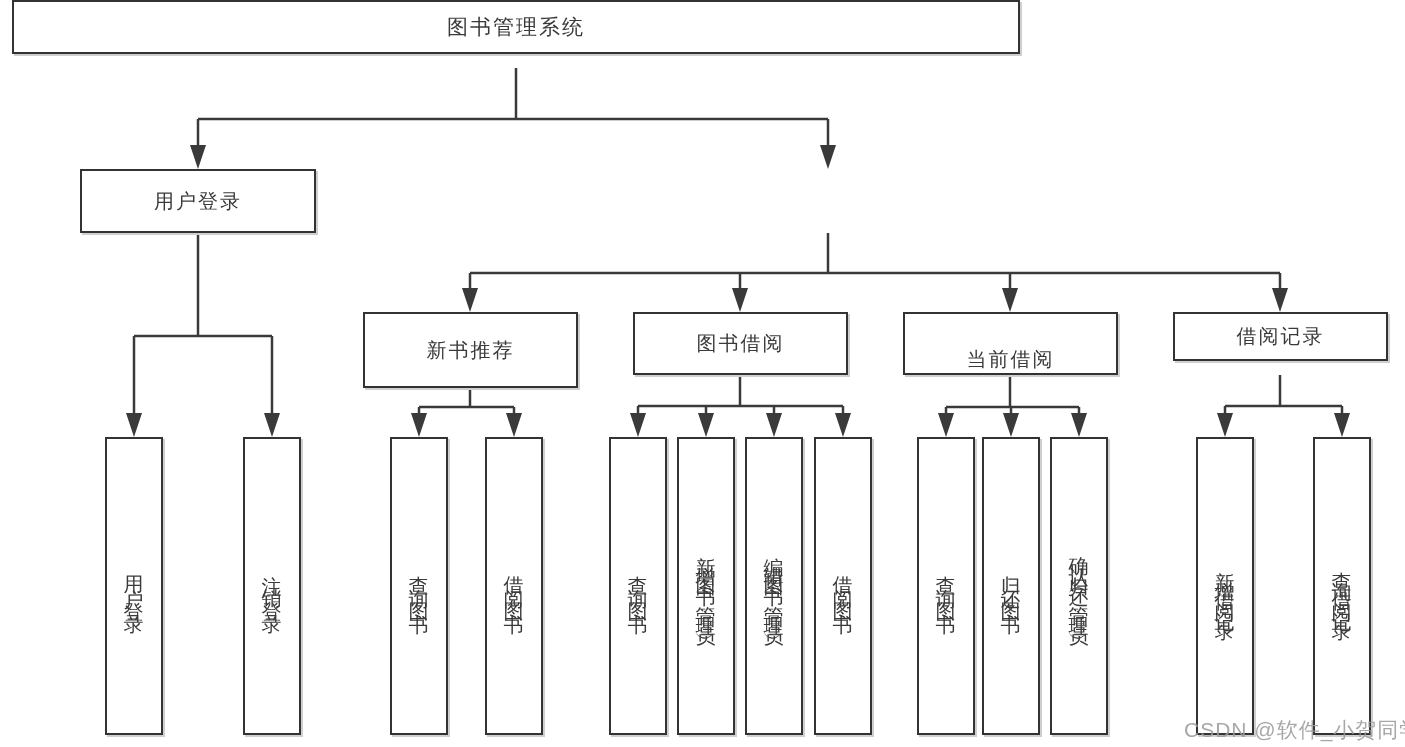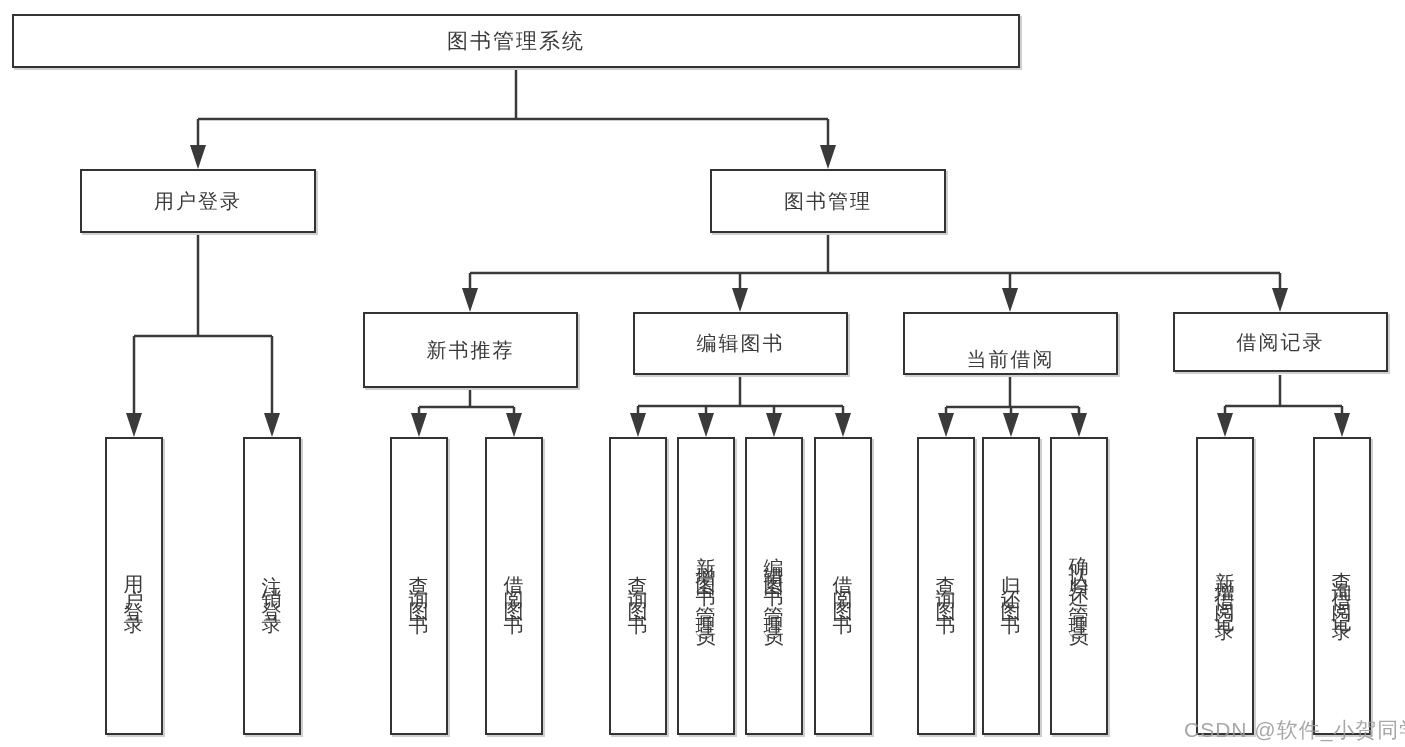--- a/index.html
+++ b/index.html
@@ -115,41 +115,38 @@
     <polygon points="1079,437 1071,413 1087,413"></polygon>
 
     <line x1="1280" y1="375" x2="1280" y2="406"></line>
     <line x1="1225" y1="406" x2="1342" y2="406"></line>
     <line x1="1225" y1="406" x2="1225" y2="417"></line>
     <line x1="1342" y1="406" x2="1342" y2="417"></line>
     <polygon points="1225,437 1217,413 1233,413"></polygon>
     <polygon points="1342,437 1334,413 1350,413"></polygon>
   </svg>
 
-  <div class="node hbox root" style="left:12px; top:14px; width:1008px; height:54px;">
+  <div class="node hbox root" style="left:12px; top:0; width:1008px; height:54px;">
     <span class="label">图书管理系统</span>
   </div>
 
   <div class="node hbox" style="left:80px; top:169px; width:236px; height:64px;">
     <span class="label">用户登录</span>
   </div>
-  <div class="node hbox" style="left:710px; top:169px; width:236px; height:64px;">
-    <span class="label">图书管理</span>
-  </div>
 
   <div class="node hbox" style="left:363px; top:312px; width:215px; height:76px;">
     <span class="label">新书推荐</span>
   </div>
   <div class="node hbox" style="left:633px; top:312px; width:215px; height:63px;">
-    <span class="label">编辑图书</span>
+    <span class="label">图书借阅</span>
   </div>
   <div class="node hbox" style="left:903px; top:312px; width:215px; height:63px;align-items:flex-end;">
     <span class="label">当前借阅</span>
   </div>
-  <div class="node hbox" style="left:1173px; top:312px; width:215px; height:60px;">
+  <div class="node hbox" style="left:1173px; top:312px; width:215px; height:49px;">
     <span class="label">借阅记录</span>
   </div>
 
   <div class="node vbox" style="left:105px; top:437px; width:58px; height:298px;">
     <span class="label">用户登录</span>
   </div>
   <div class="node vbox" style="left:243px; top:437px; width:58px; height:298px;">
     <span class="label">注销登录</span>
   </div>
 

